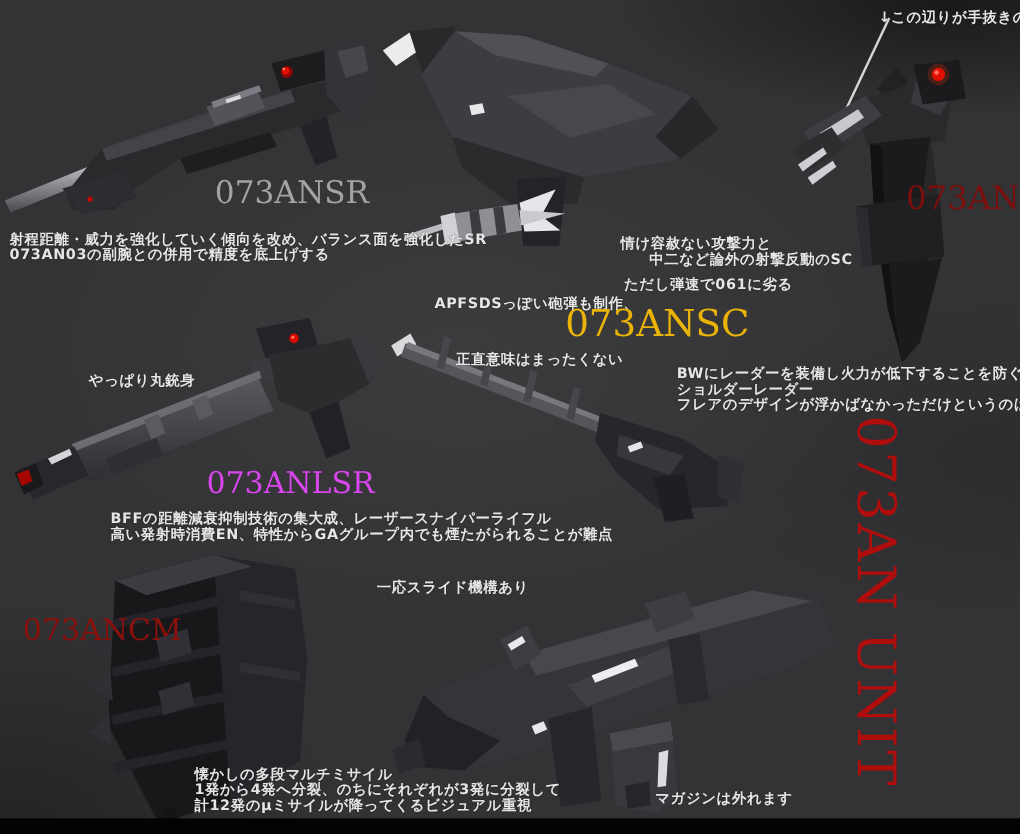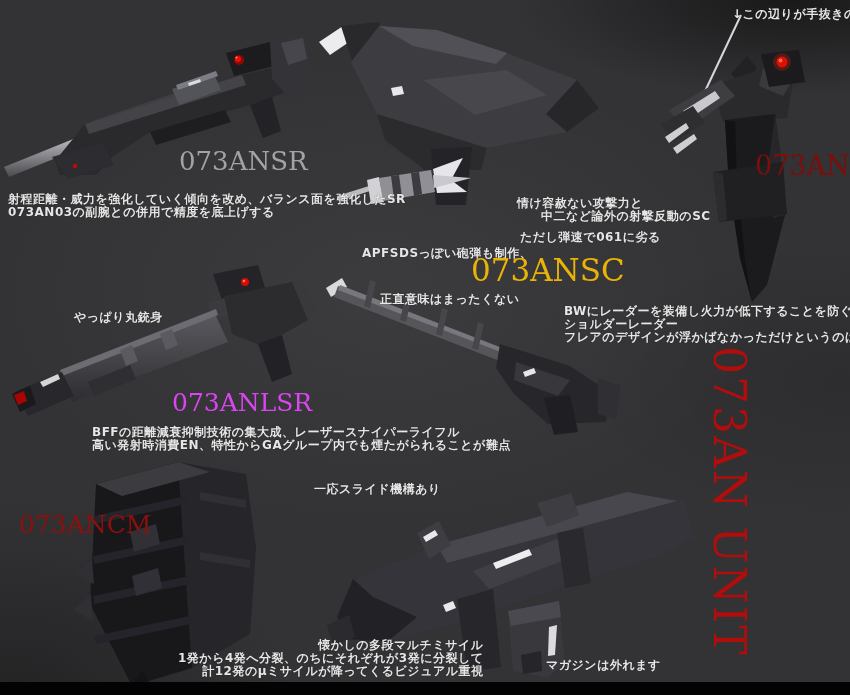--- a/index.html
+++ b/index.html
@@ -222,21 +222,21 @@
   <div class="ann" style="left:74px;top:311px;">やっぱり丸銃身</div>
 
 
   <div class="ann" style="left:92px;top:426px;">
     <div>BFFの距離減衰抑制技術の集大成、レーザースナイパーライフル</div>
     <div>高い発射時消費EN、特性からGAグループ内でも煙たがられることが難点</div>
   </div>
 
   <div class="ann" style="left:314px;top:483px;">一応スライド機構あり</div>
 
-  <div class="ann" style="left:178px;top:639px;text-align:right;">
+  <div class="ann" style="left:162px;top:639px;">
     <div>懐かしの多段マルチミサイル</div>
     <div>1発から4発へ分裂、のちにそれぞれが3発に分裂して</div>
     <div>計12発のμミサイルが降ってくるビジュアル重視</div>
   </div>
 
   <div class="ann" style="left:546px;top:659px;">マガジンは外れます</div>
 
   <div class="lbl lbl-sr">073ANSR</div>
   <div class="lbl lbl-sc">073ANSC</div>
   <div class="lbl lbl-r">073ANR</div>

